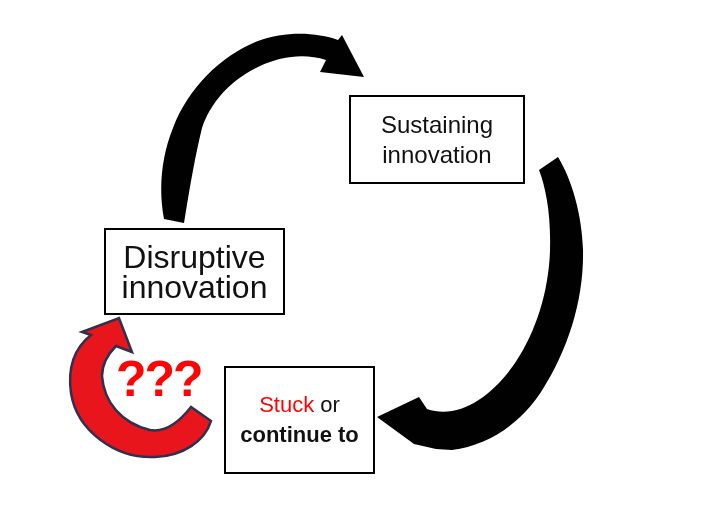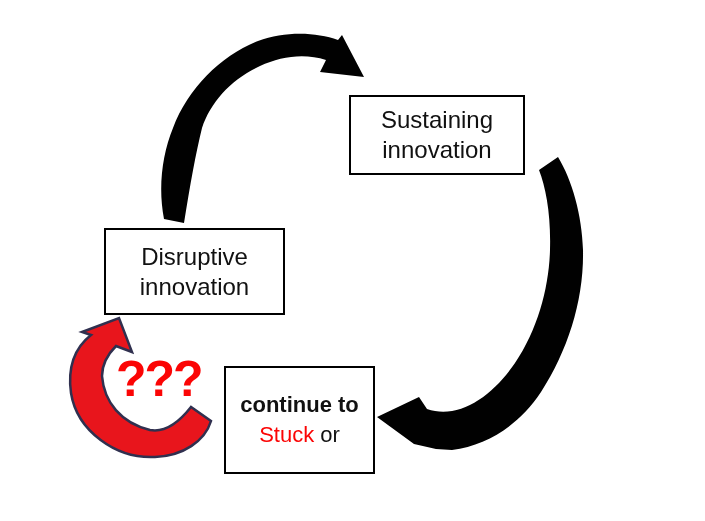--- a/index.html
+++ b/index.html
@@ -41,27 +41,27 @@
     align-items: center;
     color: var(--text-black, #111);
     text-align: center;
   }
   .box .line {
     line-height: 30px;
     white-space: pre;
   }
   #box-sustaining {
     left: 349px; top: 95px;
-    width: 176px; height: 80px;
+    width: 176px; height: 89px;
     font-size: 24px;
   }
   #box-disruptive {
     left: 104px; top: 228px;
     width: 181px; height: 87px;
-    font-size: 24px;
+    font-size: 32px;
   }
   #box-stuck {
     left: 224px; top: 366px;
     width: 151px; height: 108px;
     font-size: 22px;
   }
   .bold { font-weight: 700; }
   .red-text { color: var(--text-red, #f00); }
   .qmarks {
     position: absolute;
@@ -126,19 +126,19 @@
     <div class="line">Sustaining</div>
     <div class="line">innovation</div>
   </div>
 
   <div class="box" id="box-disruptive">
     <div class="line">Disruptive</div>
     <div class="line">innovation</div>
   </div>
 
   <div class="box" id="box-stuck">
+    <div class="line"><span class="red-text">Stuck</span><span> or</span></div>
     <div class="line bold">continue to</div>
-    <div class="line"><span class="red-text">Stuck</span><span> or</span></div>
   </div>
 
   <div class="qmarks">???</div>
 
 </div>
 
 </body></html>

